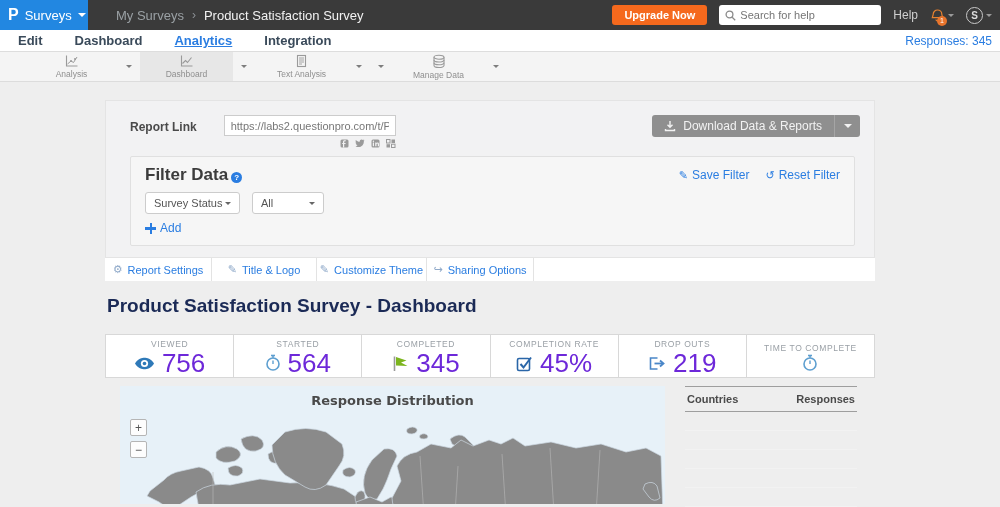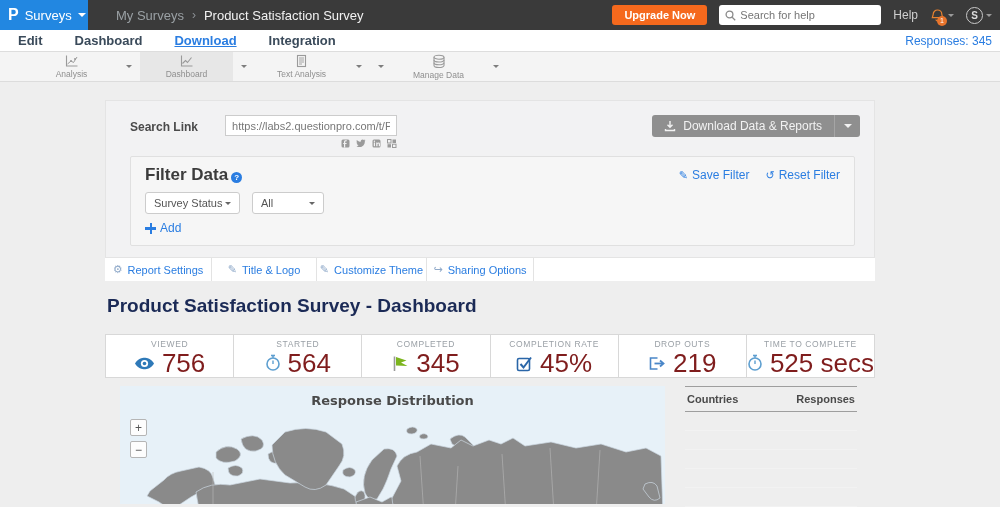--- a/index.html
+++ b/index.html
@@ -85,21 +85,21 @@
   .tab .glyph-icon { color:#8fa9c9; }
 
   .page-title { margin:14px 0 0 2px; font-size:19px; font-weight:bold; color:#1b2a56; }
 
   
   .stats { margin-top:17px; height:44px; background:#fff; border:1px solid #d8d8d8; display:flex; }
   .stat-cell { flex:1; border-right:1px solid #d8d8d8; display:flex; flex-direction:column; align-items:center; justify-content:center; padding-top:3px; }
   .stat-cell:last-child { border-right:none; }
   .stat-label { font-size:8.5px; color:#9aa0a6; letter-spacing:0.6px; }
   .stat-value-row { display:flex; align-items:center; gap:7px; margin-top:1px; }
-  .stat-value { font-size:26px; color:#7f1d1d; line-height:1; }
+  .stat-value { font-size:26px; color:#6d28d9; line-height:1; }
   .stat-icon svg { display:block; }
 
   
   .lower { margin-top:8px; display:flex; height:118px; }
   .map-panel { width:545px; margin-left:15px; background:#e7f1f8; position:relative; overflow:hidden; flex:0 0 auto; }
   .map-title { text-align:center; font-family:"DejaVu Sans",sans-serif; font-size:13px; font-weight:bold; color:#4a4a4a; padding-top:7px; position:relative; z-index:2; }
   .map-zoom { position:absolute; left:10px; top:33px; z-index:3; display:flex; flex-direction:column; gap:5px; }
   .zoom-btn { width:17px; height:17px; background:#fdfdfd; border:1px solid #b5b5b5; border-radius:2px; font-size:12px; color:#555; display:flex; align-items:center; justify-content:center; cursor:pointer; padding:0; font-family:inherit; }
   .map-svg { position:absolute; left:0; top:10px; z-index:1; }
 
@@ -142,21 +142,21 @@
     <div class="avatar-wrap">
       <span class="avatar">S</span>
       <span class="caret sm"></span>
     </div>
   </div>
 </header>
 
 <nav class="subnav">
   <a class="nav-item">Edit</a>
   <a class="nav-item">Dashboard</a>
-  <a class="nav-item active">Download</a>
+  <a class="nav-item active">Analytics</a>
   <a class="nav-item">Integration</a>
   <span class="responses">Responses: 345</span>
 </nav>
 
 <div class="toolbar">
   <div class="tb-group">
     <div class="tb-btn">
       <span class="tb-icon">
         <svg width="15" height="14" viewBox="0 0 15 14">
             <path d="M2.5 1.5 V12 H13.5" fill="none" stroke="#9a9a9a" stroke-width="1.1"></path>
@@ -222,21 +222,21 @@
         <span class="caret sm"></span>
       </div>
   </div>
 </div>
 
 <div class="page">
   <div class="content">
 
     <div class="gray-panel">
       <div class="report-row">
-        <span class="report-label">Search Link</span>
+        <span class="report-label">Report Link</span>
         <div class="input-col">
           <input class="report-input" type="text" value="https://labs2.questionpro.com/t/PENc2Zcu" style="">
           <div class="social-row">
             <svg width="9" height="9" viewBox="0 0 9 9">
                 <rect x="0.5" y="0.5" width="8" height="8" rx="1.5" fill="#9a9a9a"></rect>
                 <path d="M5.8 2.2 H4.9 c-0.5 0 -0.7 0.3 -0.7 0.8 V4 H5.7 L5.5 5.1 H4.2 V8.5 H3 V5.1 H2.2 V4 H3 V2.9 c0-1 0.6-1.6 1.6-1.6 h1.2 Z" fill="#f2f2f3"></path>
               </svg>
             <svg width="10" height="9" viewBox="0 0 10 9">
                 <path d="M9.5 1.3 c-0.4 0.2 -0.7 0.3 -1.1 0.3 c0.4-0.2 0.7-0.6 0.8-1 c-0.4 0.2-0.8 0.4-1.2 0.5 C7.6 0.7 7.1 0.5 6.6 0.5 c-1 0-1.9 0.9-1.9 1.9 c0 0.2 0 0.3 0.1 0.4 C3.2 2.7 1.8 2 0.9 0.9 c-0.2 0.3-0.3 0.6-0.3 1 c0 0.7 0.3 1.2 0.8 1.6 c-0.3 0-0.6-0.1-0.9-0.2 c0 0.9 0.7 1.7 1.5 1.9 c-0.2 0-0.3 0.1-0.5 0.1 c-0.1 0-0.2 0-0.4 0 c0.2 0.8 0.9 1.3 1.8 1.3 c-0.7 0.5-1.5 0.8-2.4 0.8 c1 0.5 1.8 0.7 2.9 0.7 c3.5 0 5.4-2.9 5.4-5.4 v-0.2 C9 2 9.3 1.7 9.5 1.3 Z" fill="#9a9a9a"></path>
               </svg>
@@ -390,21 +390,20 @@
         <span class="stat-label">TIME TO COMPLETE</span>
         <div class="stat-value-row">
           <span class="stat-icon">
             <svg width="16" height="18" viewBox="0 0 16 18">
                 <circle cx="8" cy="10" r="6" fill="none" stroke="#5e9fd0" stroke-width="1.6"></circle>
                 <line x1="8" y1="10" x2="8" y2="6.5" stroke="#5e9fd0" stroke-width="1.4"></line>
                 <line x1="6" y1="1.5" x2="10" y2="1.5" stroke="#5e9fd0" stroke-width="1.6"></line>
                 <line x1="8" y1="1.5" x2="8" y2="3.8" stroke="#5e9fd0" stroke-width="1.6"></line>
               </svg>
           </span>
-          <span class="stat-value">525 secs</span>
         </div>
       </div>
     </div>
 
     <div class="lower">
       <div class="map-panel">
         <div class="map-title">Response Distribution</div>
         <div class="map-zoom">
           <button class="zoom-btn">+</button>
           <button class="zoom-btn">−</button>

